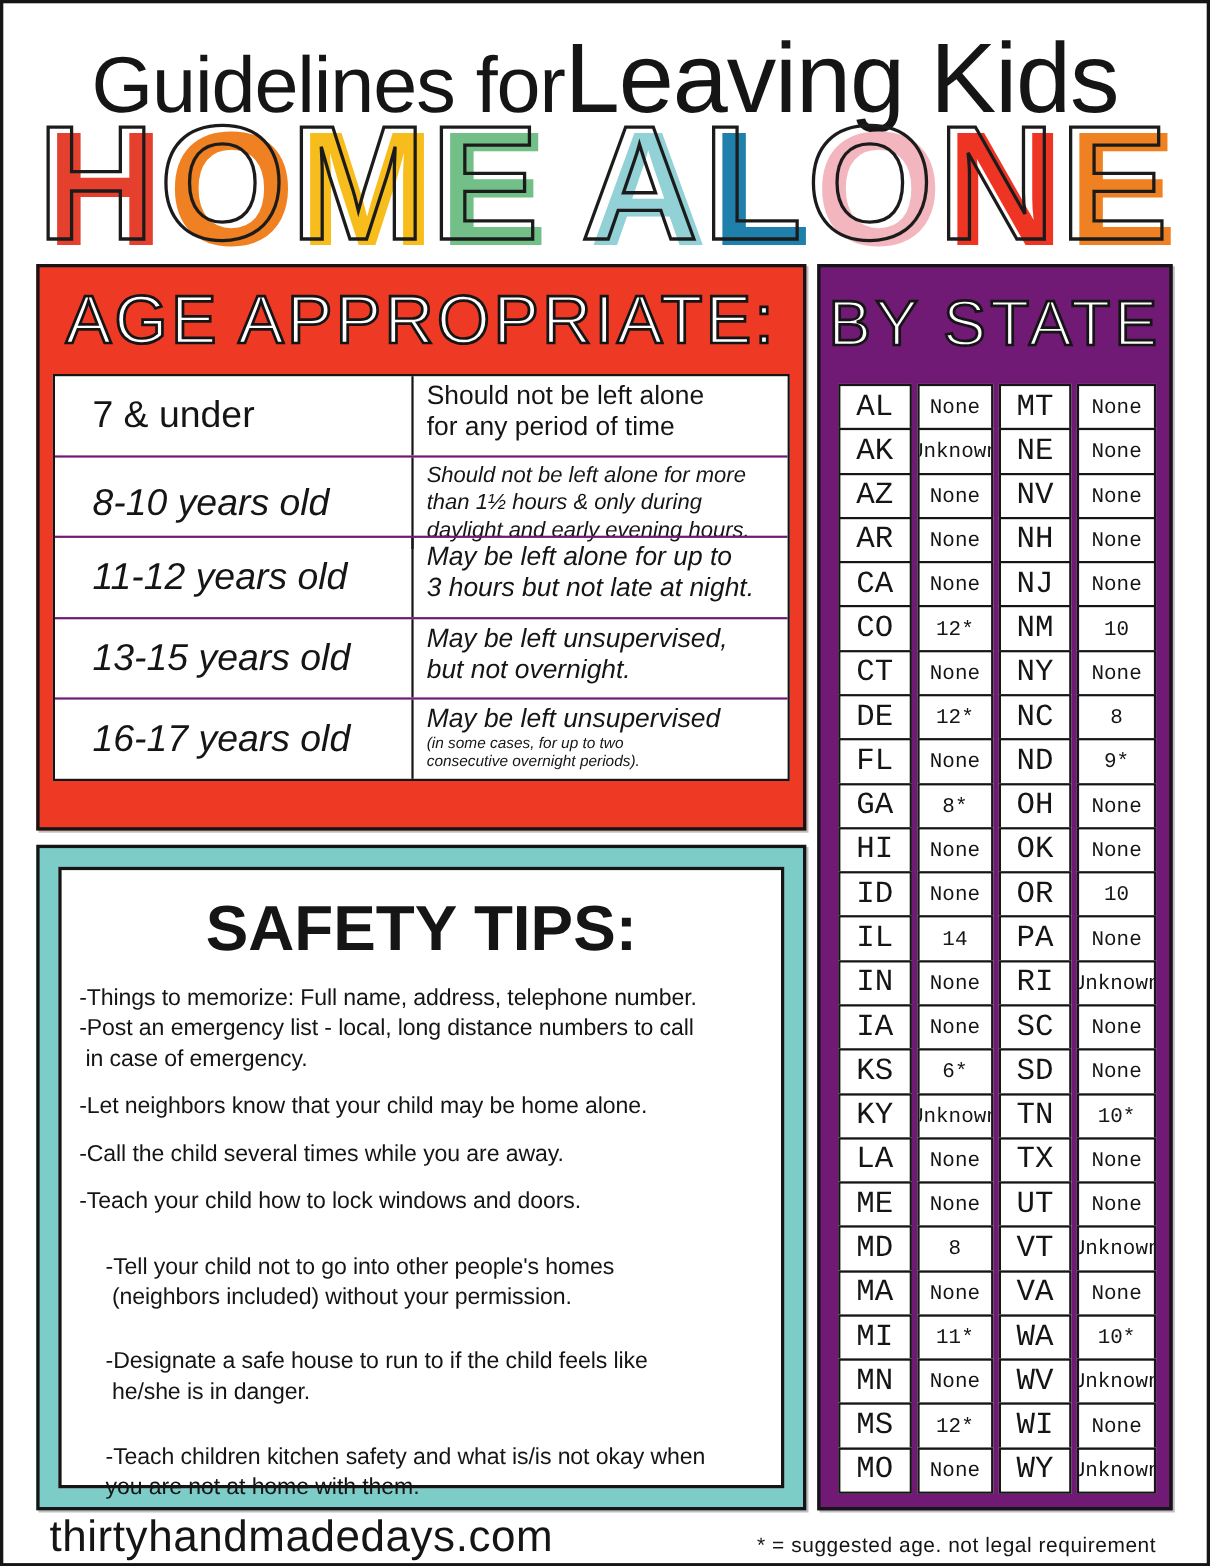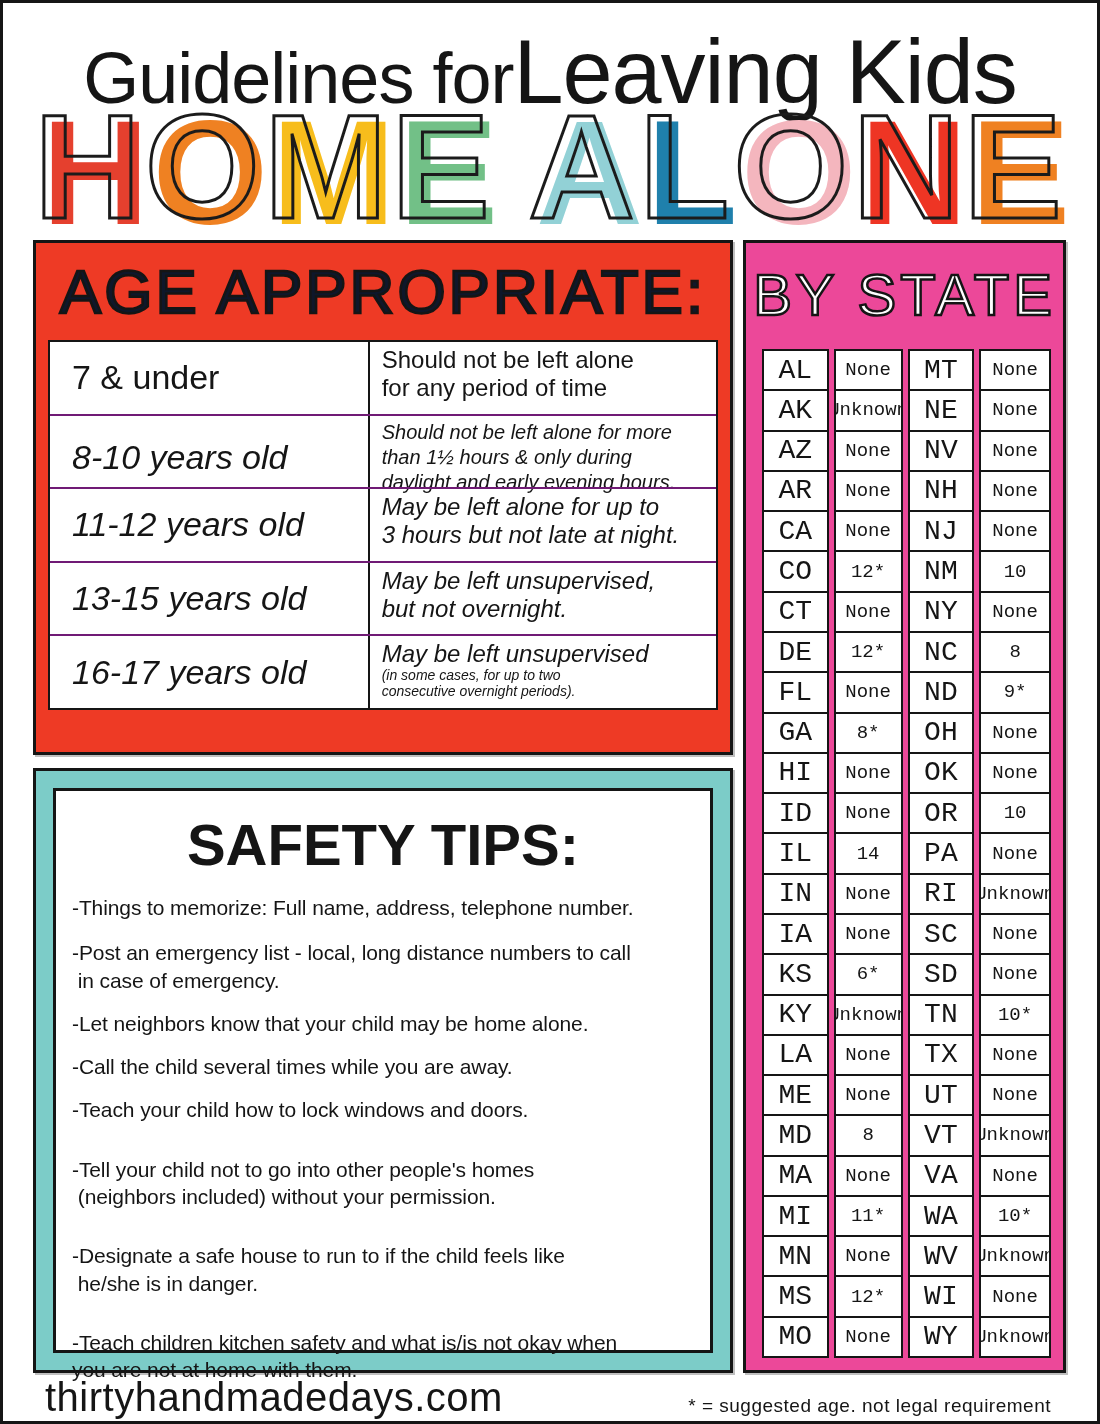--- a/index.html
+++ b/index.html
@@ -19,43 +19,43 @@
     display:flex;justify-content:center;gap:34px;white-space:nowrap;}
   .word{display:flex;}
   .big-letter{position:relative;display:inline-block;font-size:148px;line-height:1;font-weight:700;margin-right:4px;}
   .l-color{position:absolute;left:8px;top:6px;color:var(--c);}
   .l-line{position:relative;color:transparent;-webkit-text-stroke:3px #1b1b1b;}
 
   
   .age-box{position:absolute;left:30px;top:237px;width:700px;height:515px;
     box-sizing:border-box;border:3px solid #151515;box-shadow:2px 2px 0 rgba(0,0,0,.25);}
   .age-heading{height:97px;display:flex;align-items:center;justify-content:center;
-    font-size:62px;font-weight:400;color:#0f172a;-webkit-text-stroke:2.5px #151515;letter-spacing:3px;}
+    font-size:62px;font-weight:400;color:#ffffff;-webkit-text-stroke:2.5px #151515;letter-spacing:3px;}
   .age-table{position:absolute;left:12px;right:12px;top:97px;height:366px;
     background:#ffffff;border:2px solid #151515;display:flex;flex-direction:column;}
-  .age-row{flex:1;display:grid;grid-template-columns:48% 52%;min-height:0;}
+  .age-row{flex:1;display:grid;grid-template-columns:48% 52%;min-height:0;padding-left:12px;}
   .age-row + .age-row{border-top:2px solid #701a75;font-style:italic;}
   .cell-age{display:flex;align-items:center;padding-left:22px;font-size:34px;
     border-right:2px solid #151515;box-sizing:border-box;}
   .cell-desc{display:flex;flex-direction:column;justify-content:flex-start;
     padding:4px 12px;font-size:24px;line-height:1.17;white-space:pre;overflow:visible;}
   .cell-desc.small{font-size:20px;line-height:1.25;}
   .cell-desc .sub{font-size:14px;line-height:1.08;white-space:pre;}
 
   
   .tips-box{position:absolute;left:30px;top:765px;width:700px;height:605px;
     box-sizing:border-box;border:3px solid #151515;padding:17px;box-shadow:2px 2px 0 rgba(0,0,0,.25);}
   .tips-inner{width:100%;height:100%;box-sizing:border-box;background:#ffffff;
     border:3px solid #151515;padding:12px 16px 0 16px;}
   .tips-heading{text-align:center;font-size:58px;font-weight:700;letter-spacing:0;
     margin:8px 0 16px 0;}
   .tip{font-size:21px;line-height:1.3;white-space:pre;letter-spacing:-0.1px;}
-  .tip:nth-child(n+2){margin-top:18px;}
+  .tip:nth-child(n+2){margin-top:0;}
   .tip:nth-child(n+3){margin-top:16px;}
-  .tip:nth-child(n+6){margin-top:32px;}
+  .tip:nth-child(n+6){margin-top:32px;margin-left:24px;}
 
   
   .state-box{position:absolute;left:740px;top:237px;width:323px;height:1133px;
     box-sizing:border-box;border:3px solid #151515;box-shadow:2px 2px 0 rgba(0,0,0,.25);}
   .state-heading{height:103px;display:flex;align-items:center;justify-content:center;
     font-size:58px;font-weight:400;color:#ffffff;-webkit-text-stroke:2.5px #151515;letter-spacing:4px;}
   .state-table{position:absolute;left:16px;right:12px;top:106px;bottom:12px;
     display:flex;flex-direction:column;}
   .st-row{flex:1;display:grid;grid-template-columns:1fr 1.04fr 1fr 1.08fr;column-gap:5px;min-height:0;font-family:Liberation Mono, monospace;}
   .st-row + .st-row{margin-top:-2px;}
@@ -139,21 +139,21 @@
           <div class="tip">-Tell your child not to go into other people's homes
  (neighbors included) without your permission.</div>
           <div class="tip">-Designate a safe house to run to if the child feels like
  he/she is in danger.</div>
           <div class="tip">-Teach children kitchen safety and what is/is not okay when
 you are not at home with them.</div>
         </div>
     </div>
   </div>
 
-  <div class="state-box" id="state-box" style="background: #ec4899;">
+  <div class="state-box" id="state-box" style="background: #701a75;">
     <div class="state-heading">BY STATE</div>
     <div class="state-table" id="state-table">
         <div class="st-row">
           <div class="st-cell st-state">AL</div>
           <div class="st-cell st-val">None</div>
           <div class="st-cell st-state">MT</div>
           <div class="st-cell st-val">None</div>
         </div>
         <div class="st-row">
           <div class="st-cell st-state">AK</div>

